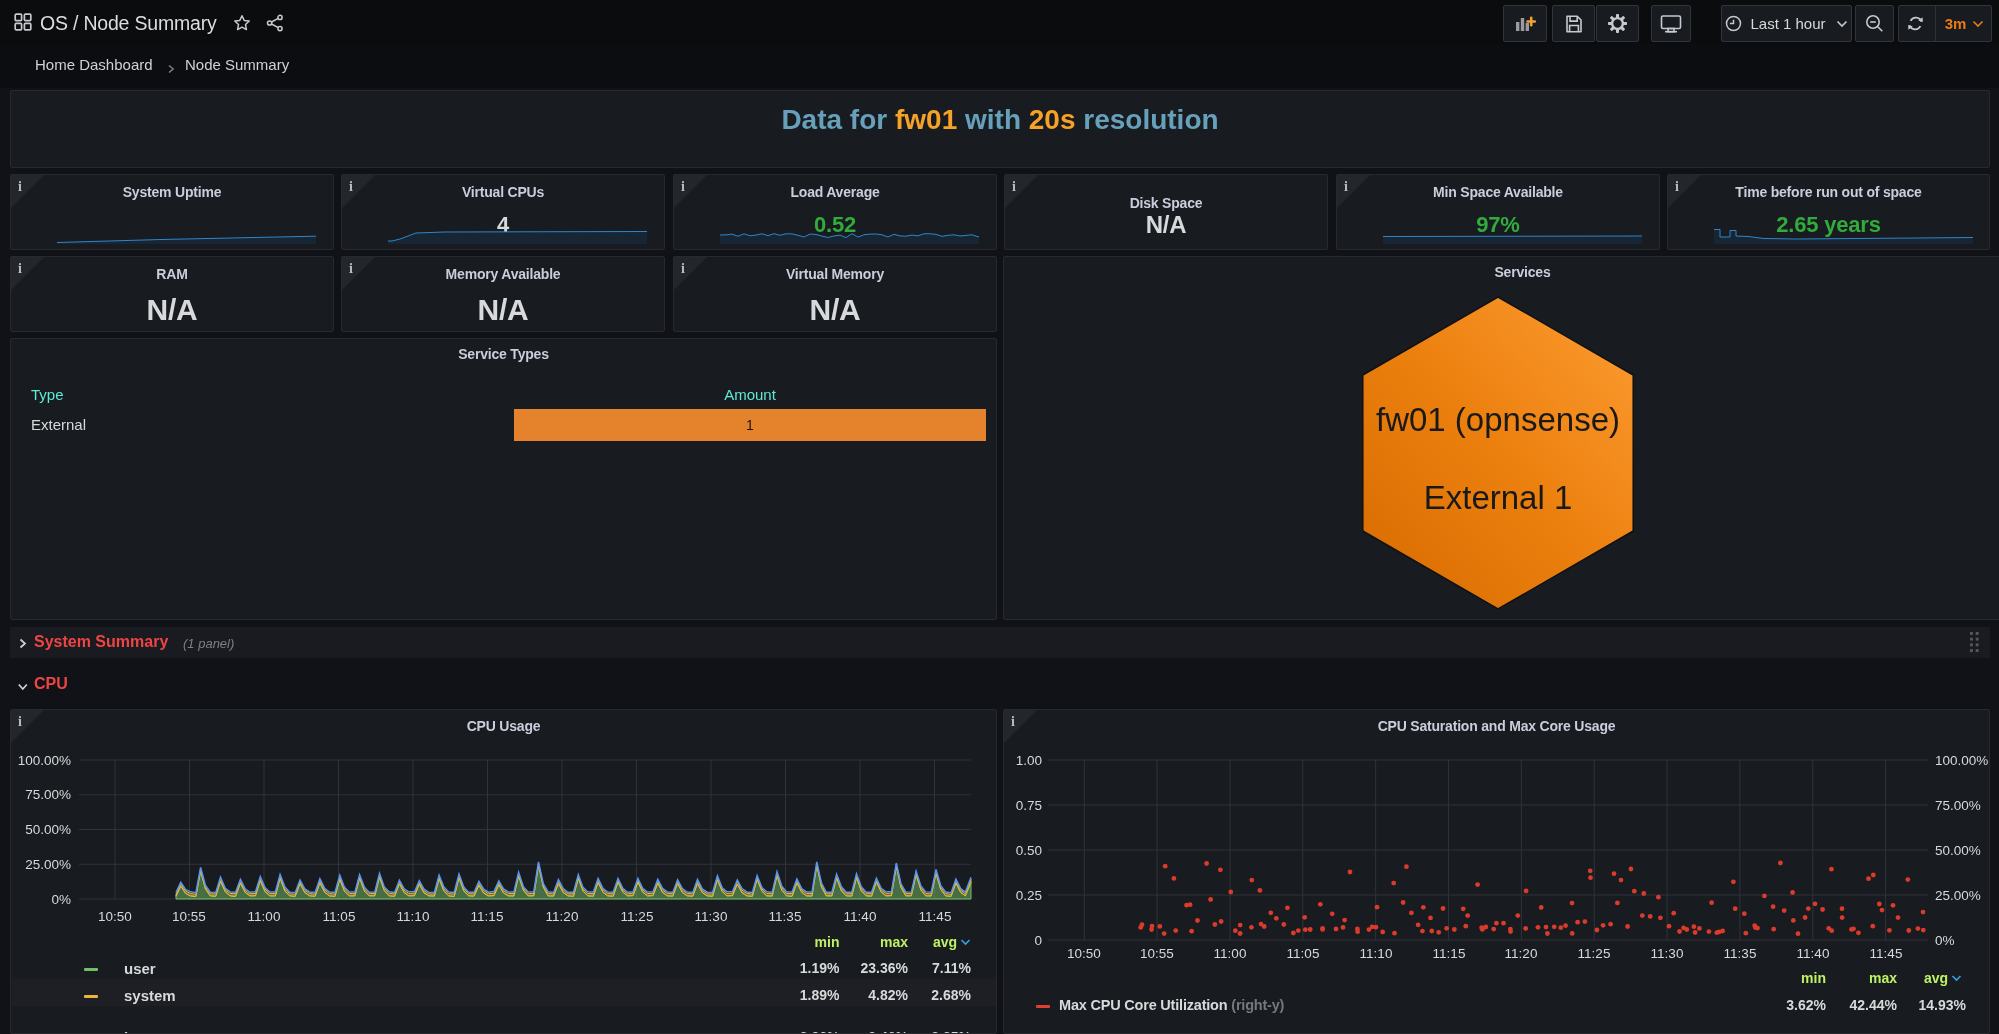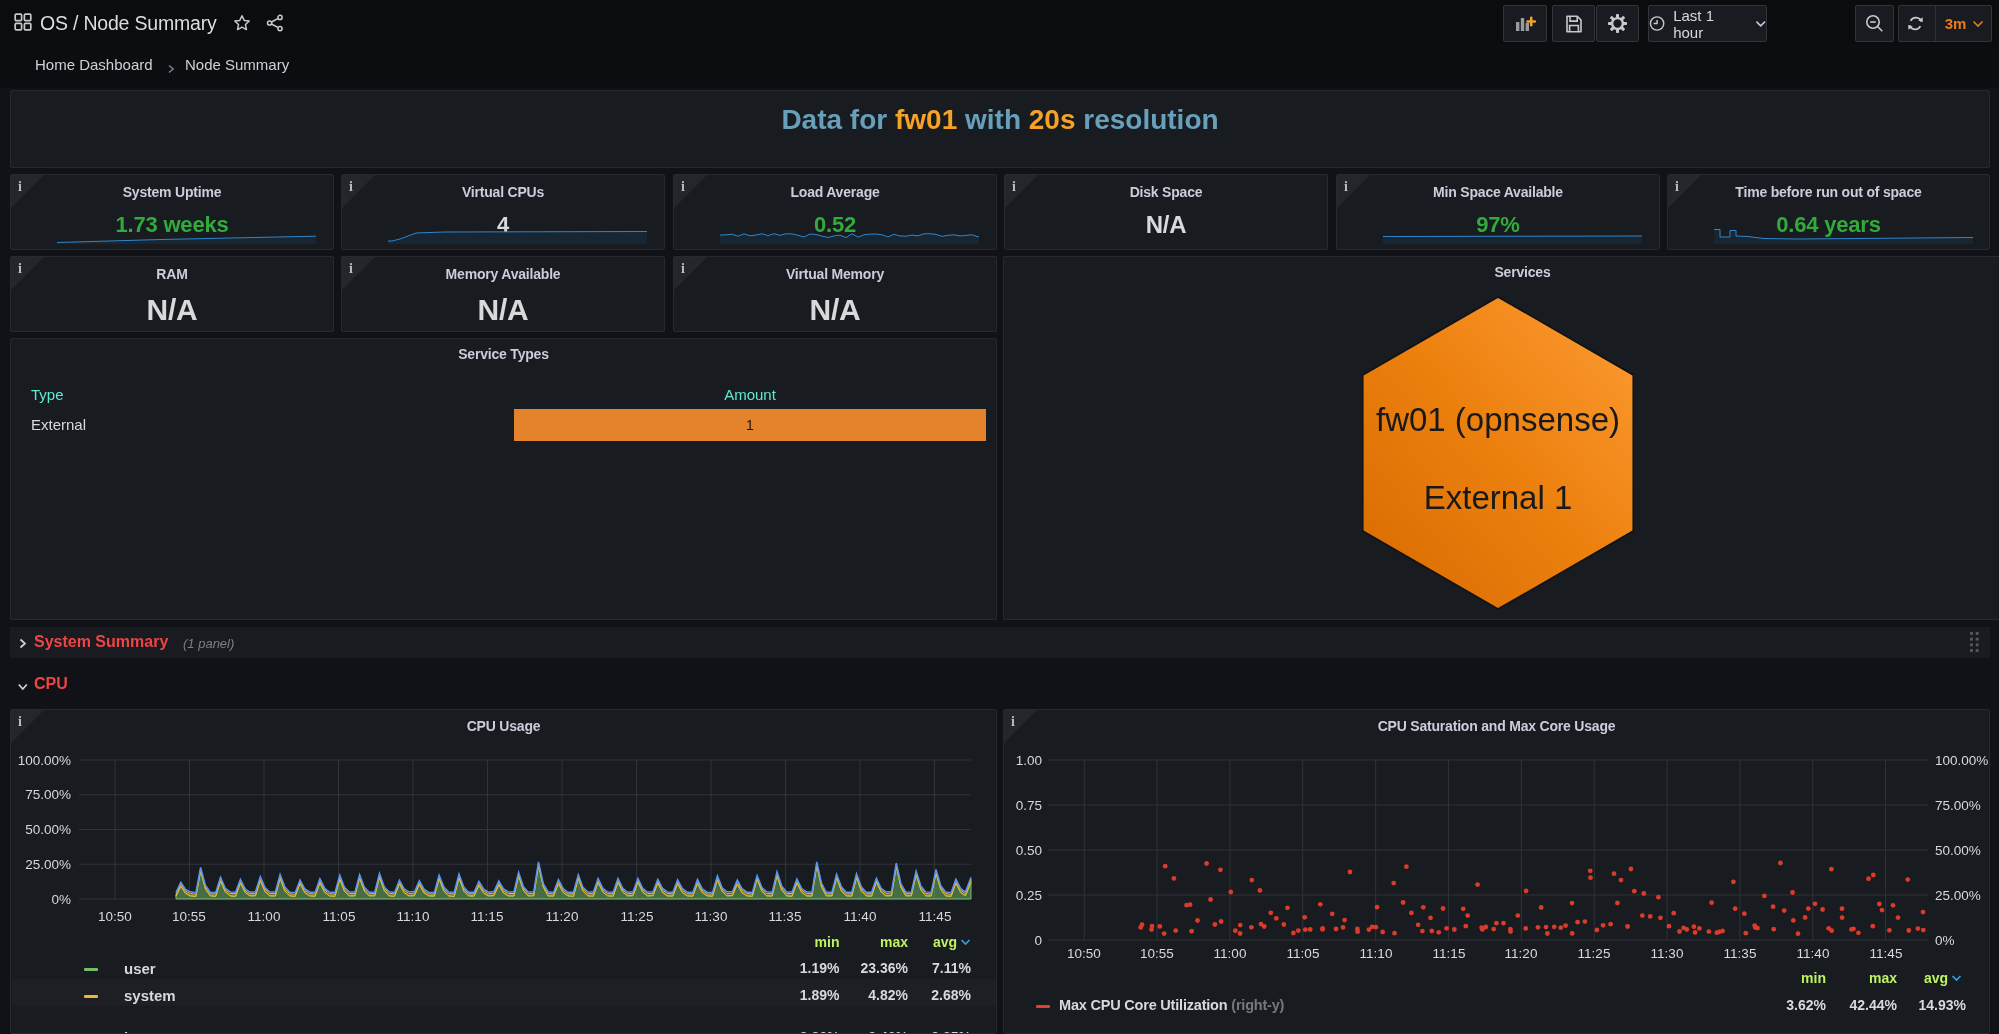--- a/index.html
+++ b/index.html
@@ -117,21 +117,21 @@
     </div>
   <div class="btn" style="left:1651px;width:40px">
       <svg class="" width="22" height="20" viewBox="0 0 22 20" fill="none">
         <g stroke="#c8c9ce" stroke-width="1.6">
           <rect x="1.5" y="2" width="19" height="12.5" rx="1.5"></rect>
           <rect x="8" y="14.5" width="6" height="3.2"></rect>
           <line x1="5" y1="17.7" x2="17" y2="17.7"></line>
         </g>
       </svg>
     </div>
-  <div class="btn" style="left:1648px;width:119px">
+  <div class="btn" style="left:1721px;width:131px">
       <svg class="" width="17" height="17" viewBox="0 0 17 17" fill="none">
         <g stroke="#c8c9ce" stroke-width="1.5">
           <circle cx="8.5" cy="8.5" r="7"></circle>
           <path d="M8.5 4.7v3.8H4.9"></path>
         </g>
       </svg>
       <span style="font-size:15px;font-weight:500;color:#d8d9da;margin:0 10px 0 8px">Last 1 hour</span>
       <svg class="" width="12" height="8" viewBox="0 0 12 8" fill="none">
         <path d="M1.5 1.5l4.5 4.5 4.5-4.5" stroke="#c8c9ce" stroke-width="1.6" fill="none"></path>
       </svg>
@@ -163,21 +163,20 @@
 </div>
 <span class="bc" style="left:35px">Home Dashboard</span>
 <span style="position:absolute;left:166px;top:60px"><svg class="" width="10" height="10" viewBox="0 0 10 10" fill="none">
       <path d="M3 1.5L7.2 5 3 8.5" stroke="#7b7e85" stroke-width="1.5" fill="none"></path>
     </svg></span>
 <span class="bc" style="left:185px">Node Summary</span>
 <div class="panel" style="left:10px;top:174px;width:324px;height:76px;">
     <div class="corner"></div>
     <div class="cinfo">i</div>
     <div class="ptitle" style="top:9px">System Uptime</div>
-    <div class="sval" style="top:37px;color:#32ab3c;font-size:22px">1.73 weeks</div>
     <svg class="spk" width="324" height="76" viewBox="0 0 324 76">
       <polygon points="46,71 46,69.5 150,66.5 290,63.5 305,63.2 305,71" fill="rgba(31,118,189,0.13)"></polygon>
       <polyline points="46,69.5 150,66.5 290,63.5 305,63.2" fill="none" stroke="#2e86cc" stroke-width="1"></polyline>
     </svg>
   </div>
 <div class="panel" style="left:341px;top:174px;width:324px;height:76px;">
     <div class="corner"></div>
     <div class="cinfo">i</div>
     <div class="ptitle" style="top:9px">Virtual CPUs</div>
     <div class="sval" style="top:37px;color:#d8d9da;font-size:22px">4</div>
@@ -192,38 +191,38 @@
     <div class="ptitle" style="top:9px">Load Average</div>
     <div class="sval" style="top:37px;color:#32ab3c;font-size:22px">0.52</div>
     <svg class="spk" width="324" height="76" viewBox="0 0 324 76">
       <polygon points="46,71 46,62 52,61.860097612299285 58,61.13356653048291 64,63.23392478676739 70,60.80423240400368 76,62.75070441808809 82,62.03589345103286 88,60.74359548405377 94,62.631230079395564 100,60.65748176545634 106,62.32131187138202 112,60.7933927790134 118,60.88099465604423 124,62.28298059439856 130,63.97277892362256 136,61.01996823682851 142,61.43760365134946 148,63.13521953410348 154,64.48037755831942 160,62.923832384193496 166,62.16605799353328 172,64.60027144349027 178,60.695647258594576 184,64.10556752800446 190,61.71635900259304 196,61.10587135010124 202,60.99472739992915 208,61.79562366122813 214,63.92773070830413 220,61.25905079568054 226,62.942720687382355 232,63.18343656948997 238,62.064069679448075 244,62.800526755980144 250,60.763713694887954 256,60.75032491385818 262,61.36502659384117 268,63.3576798873635 274,62.29588768381149 280,61.81941811558252 286,62.95935982673208 292,62.403374380757256 298,61.75902138682746 304,63.83639382239446 305,63.435776621664196 305,71" fill="rgba(31,118,189,0.13)"></polygon>
       <polyline points="46,62 52,61.860097612299285 58,61.13356653048291 64,63.23392478676739 70,60.80423240400368 76,62.75070441808809 82,62.03589345103286 88,60.74359548405377 94,62.631230079395564 100,60.65748176545634 106,62.32131187138202 112,60.7933927790134 118,60.88099465604423 124,62.28298059439856 130,63.97277892362256 136,61.01996823682851 142,61.43760365134946 148,63.13521953410348 154,64.48037755831942 160,62.923832384193496 166,62.16605799353328 172,64.60027144349027 178,60.695647258594576 184,64.10556752800446 190,61.71635900259304 196,61.10587135010124 202,60.99472739992915 208,61.79562366122813 214,63.92773070830413 220,61.25905079568054 226,62.942720687382355 232,63.18343656948997 238,62.064069679448075 244,62.800526755980144 250,60.763713694887954 256,60.75032491385818 262,61.36502659384117 268,63.3576798873635 274,62.29588768381149 280,61.81941811558252 286,62.95935982673208 292,62.403374380757256 298,61.75902138682746 304,63.83639382239446 305,63.435776621664196" fill="none" stroke="#2e86cc" stroke-width="1"></polyline>
     </svg>
   </div>
 <div class="panel" style="left:1004px;top:174px;width:324px;height:76px;">
     <div class="corner"></div>
     <div class="cinfo">i</div>
-    <div class="ptitle" style="top:9px">Disk Space</div>
+    <div class="ptitle" style="top:20px">Disk Space</div>
     <div class="sval" style="top:36px;color:#d8d9da;font-size:24px">N/A</div>
   </div>
 <div class="panel" style="left:1336px;top:174px;width:324px;height:76px;">
     <div class="corner"></div>
     <div class="cinfo">i</div>
     <div class="ptitle" style="top:9px">Min Space Available</div>
     <div class="sval" style="top:37px;color:#32ab3c;font-size:22px">97%</div>
     <svg class="spk" width="324" height="76" viewBox="0 0 324 76">
       <polygon points="46,71 46,63.5 305,63 305,71" fill="rgba(31,118,189,0.13)"></polygon>
       <polyline points="46,63.5 305,63" fill="none" stroke="#2e86cc" stroke-width="1"></polyline>
     </svg>
   </div>
 <div class="panel" style="left:1667px;top:174px;width:323px;height:76px;">
     <div class="corner"></div>
     <div class="cinfo">i</div>
     <div class="ptitle" style="top:9px">Time before run out of space</div>
-    <div class="sval" style="top:37px;color:#32ab3c;font-size:22px">0.64 years</div>
+    <div class="sval" style="top:37px;color:#32ab3c;font-size:22px">2.65 years</div>
     <svg class="spk" width="324" height="76" viewBox="0 0 324 76">
       <polygon points="46,71 46,56.5 52,56.5 52,64 62,64 62,57.5 68,57.5 68,63 80,63.5 96,65.5 130,66 305,64.5 305,71" fill="rgba(31,118,189,0.13)"></polygon>
       <polyline points="46,56.5 52,56.5 52,64 62,64 62,57.5 68,57.5 68,63 80,63.5 96,65.5 130,66 305,64.5" fill="none" stroke="#2e86cc" stroke-width="1"></polyline>
     </svg>
   </div>
 <div class="panel" style="left:10px;top:256px;width:324px;height:76px;">
     <div class="corner"></div>
     <div class="cinfo">i</div>
     <div class="ptitle" style="top:9px">RAM</div>
     <div class="sval" style="top:36px;color:#d8d9da;font-size:30px">N/A</div>

